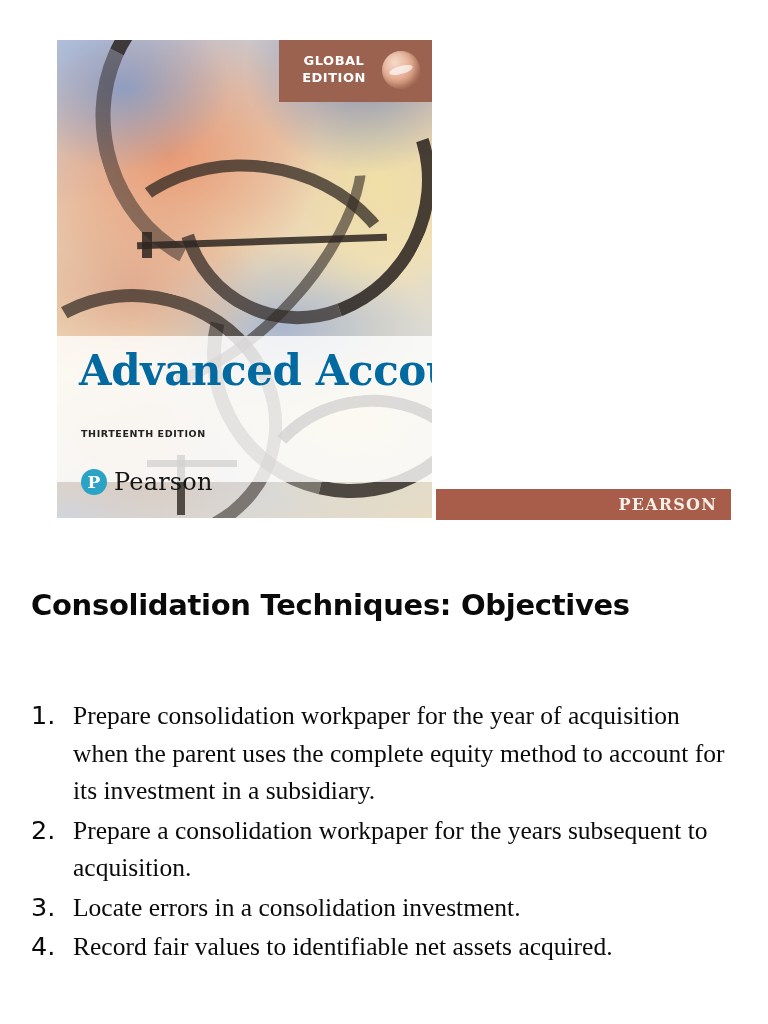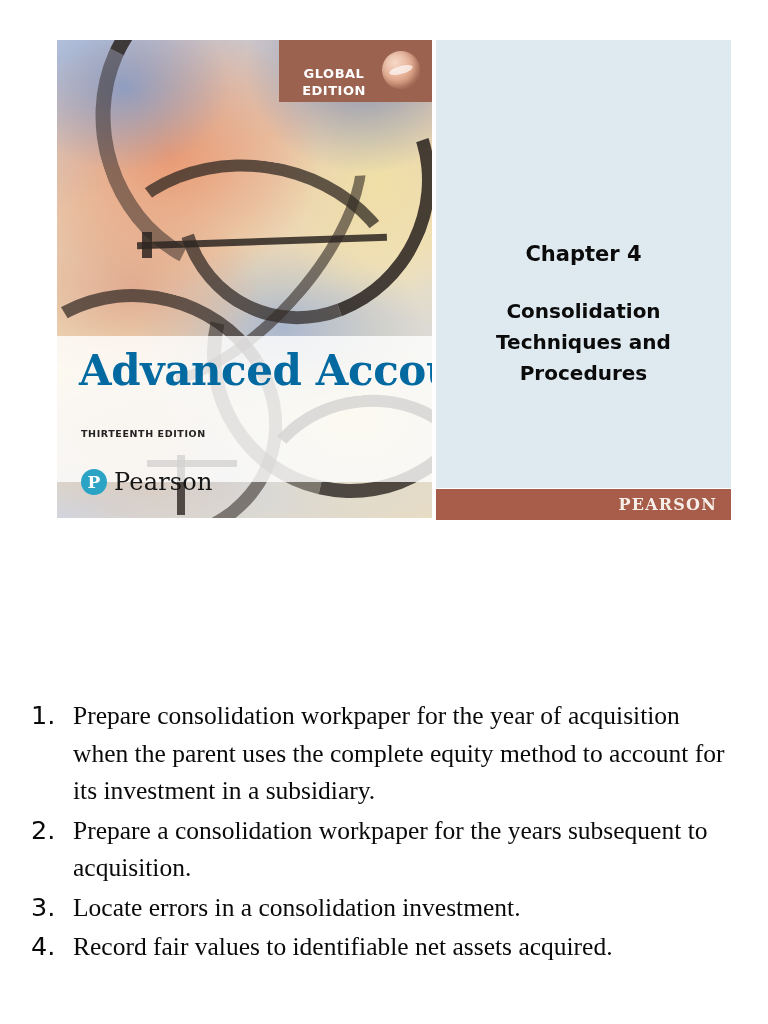--- a/index.html
+++ b/index.html
@@ -311,50 +311,47 @@
       <div class="stroke s5"></div>
       <div class="stroke s6"></div>
       <div class="stroke s7"></div>
       <div class="bar-h b1"></div>
       <div class="bar-h b2"></div>
       <div class="bar-v v1"></div>
       <div class="bar-v v2"></div>
     </div>
 
     <div class="global-banner">
-      <div class="ge-text" style="white-space: pre-line; margin-top: 13px;">GLOBAL
+      <div class="ge-text" style="white-space: pre-line;">GLOBAL
 EDITION</div>
       <div class="globe-icon"></div>
     </div>
 
     <div class="cover-title-band"></div>
 
     <div class="cover-book-title">Advanced Accounting</div>
 
     <div class="cover-edition">THIRTEENTH EDITION</div>
 
 
     <div class="cover-pearson-logo">
       <div class="pearson-mark"></div>
       <div class="pearson-word">Pearson</div>
     </div>
   </div>
 
-  <div class="chapter-panel">
-    <div class="chapter-label">Chapter 4</div>
-    <div class="chapter-title">Consolidation Techniques and Procedures</div>
-  </div>
 
   <div class="pearson-bar">
     <span>PEARSON</span>
   </div>
 
 </div>
 
 <div id="slide-objectives">
+  <div class="obj-heading">Consolidation Techniques: Objectives</div>
 
   <ol class="obj-list" id="objective-list">
       <li class="obj-item">
         <span class="obj-num">1.</span>
         <span class="obj-text">Prepare consolidation workpaper for the year of acquisition when the parent uses the complete equity method to account for its investment in a subsidiary.</span>
       </li>
       <li class="obj-item">
         <span class="obj-num">2.</span>
         <span class="obj-text">Prepare a consolidation workpaper for the years subsequent to acquisition.</span>
       </li>

